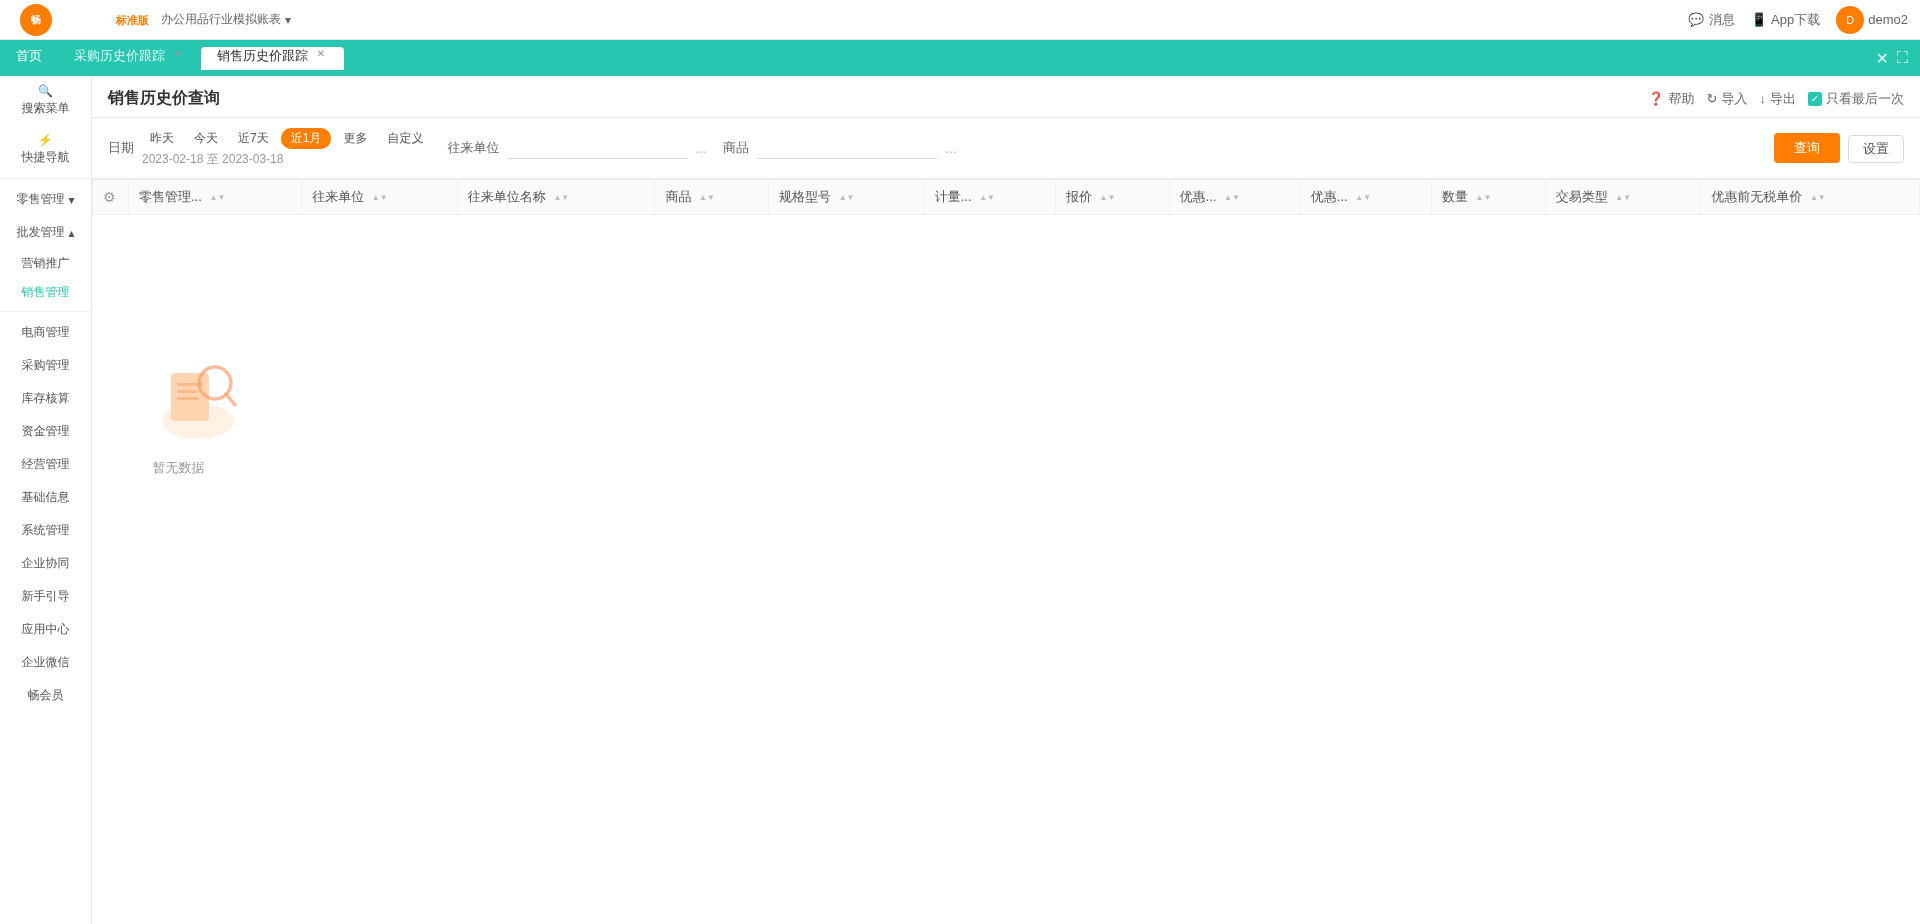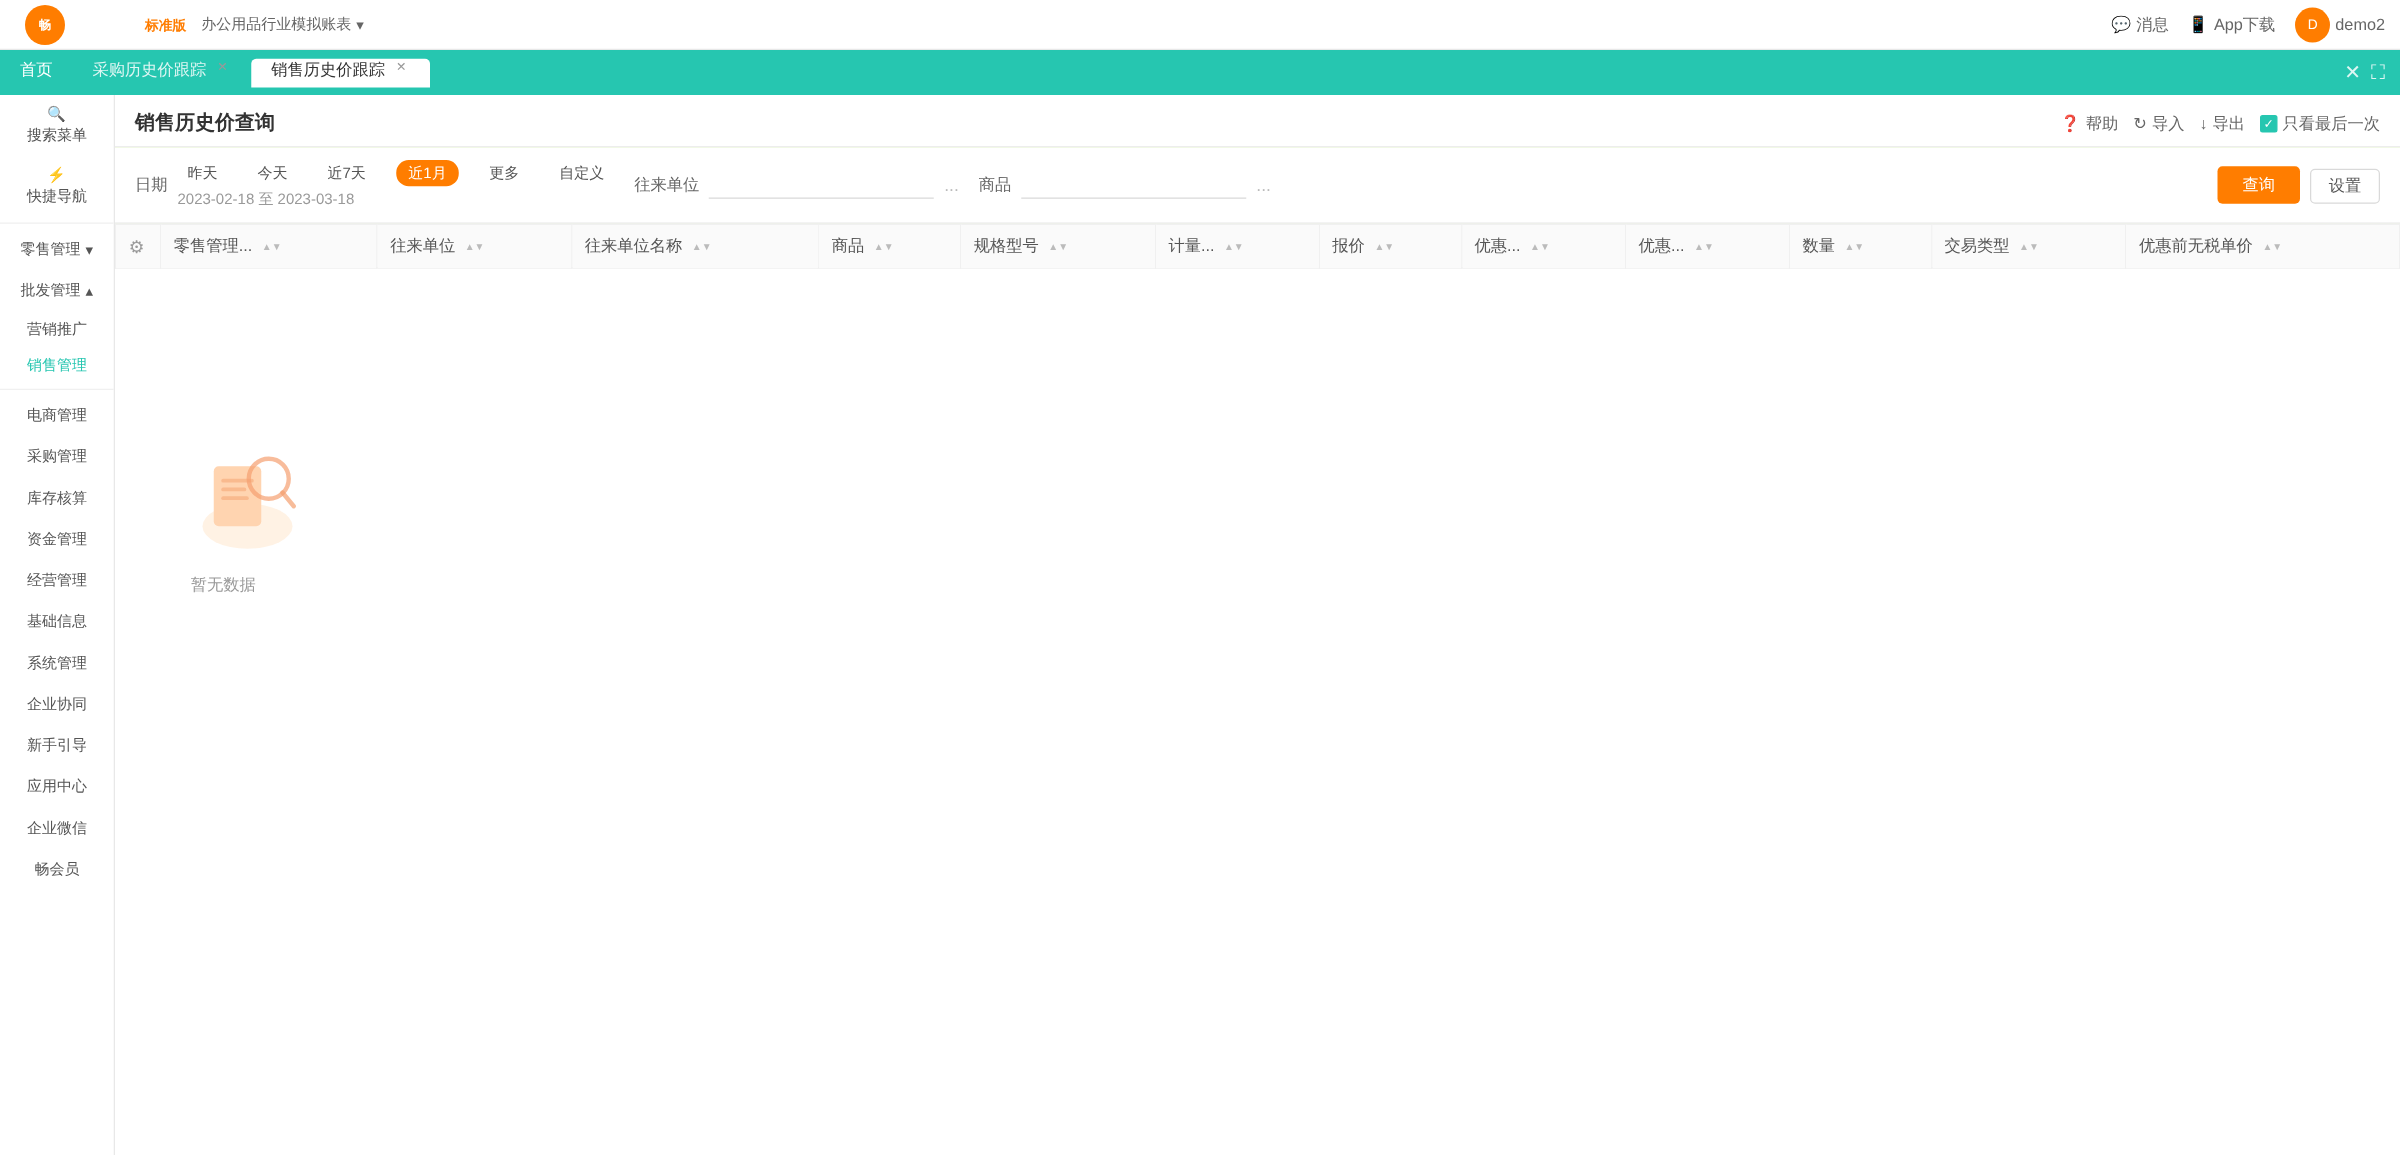--- a/index.html
+++ b/index.html
@@ -41,21 +41,21 @@
     .page-title { font-size: 16px; font-weight: 600; color: #333; }
     .header-actions { display: flex; align-items: center; gap: 12px; font-size: 13px; color: #666; }
     .header-actions .action-item { display: flex; align-items: center; gap: 4px; cursor: pointer; }
     .only-last-checkbox { display: flex; align-items: center; gap: 4px; }
     .checkbox-checked { width: 14px; height: 14px; background: #26c6b0; border: 1px solid #26c6b0; border-radius: 2px; display: flex; align-items: center; justify-content: center; color: white; font-size: 10px; }
 
     
     .filter-bar { background: white; padding: 10px 16px; border-bottom: 1px solid #e8e8e8; display: flex; align-items: center; gap: 16px; flex-wrap: wrap; }
     .filter-group { display: flex; align-items: center; gap: 8px; }
     .filter-label { color: #666; font-size: 13px; }
-    .date-btns { display: flex; align-items: flex-start; gap: 16px; }
+    .date-btns { display: flex; align-items: flex-start; gap: 4px; }
     .date-btn { padding: 2px 8px; font-size: 12px; color: #555; cursor: pointer; border-radius: 3px; }
     .date-btn.active { background: #ff7d00; color: white; border-radius: 10px; padding: 2px 10px; }
     .date-range-text { font-size: 12px; color: #999; margin-top: 2px; }
     .filter-input { border: none; border-bottom: 1px solid #d9d9d9; padding: 3px 6px; font-size: 13px; color: #333; width: 180px; outline: none; background: transparent; }
     .filter-dots { color: #bbb; font-size: 14px; }
     .filter-right { margin-left: auto; display: flex; align-items: flex-end; gap: 8px; }
     .btn-query { background: #ff7d00; color: white; border: none; padding: 6px 20px; border-radius: 4px; font-size: 13px; cursor: pointer; }
     .btn-settings { background: white; color: #555; border: 1px solid #d9d9d9; padding: 4px 14px; border-radius: 4px; font-size: 13px; cursor: pointer; }
 
     

